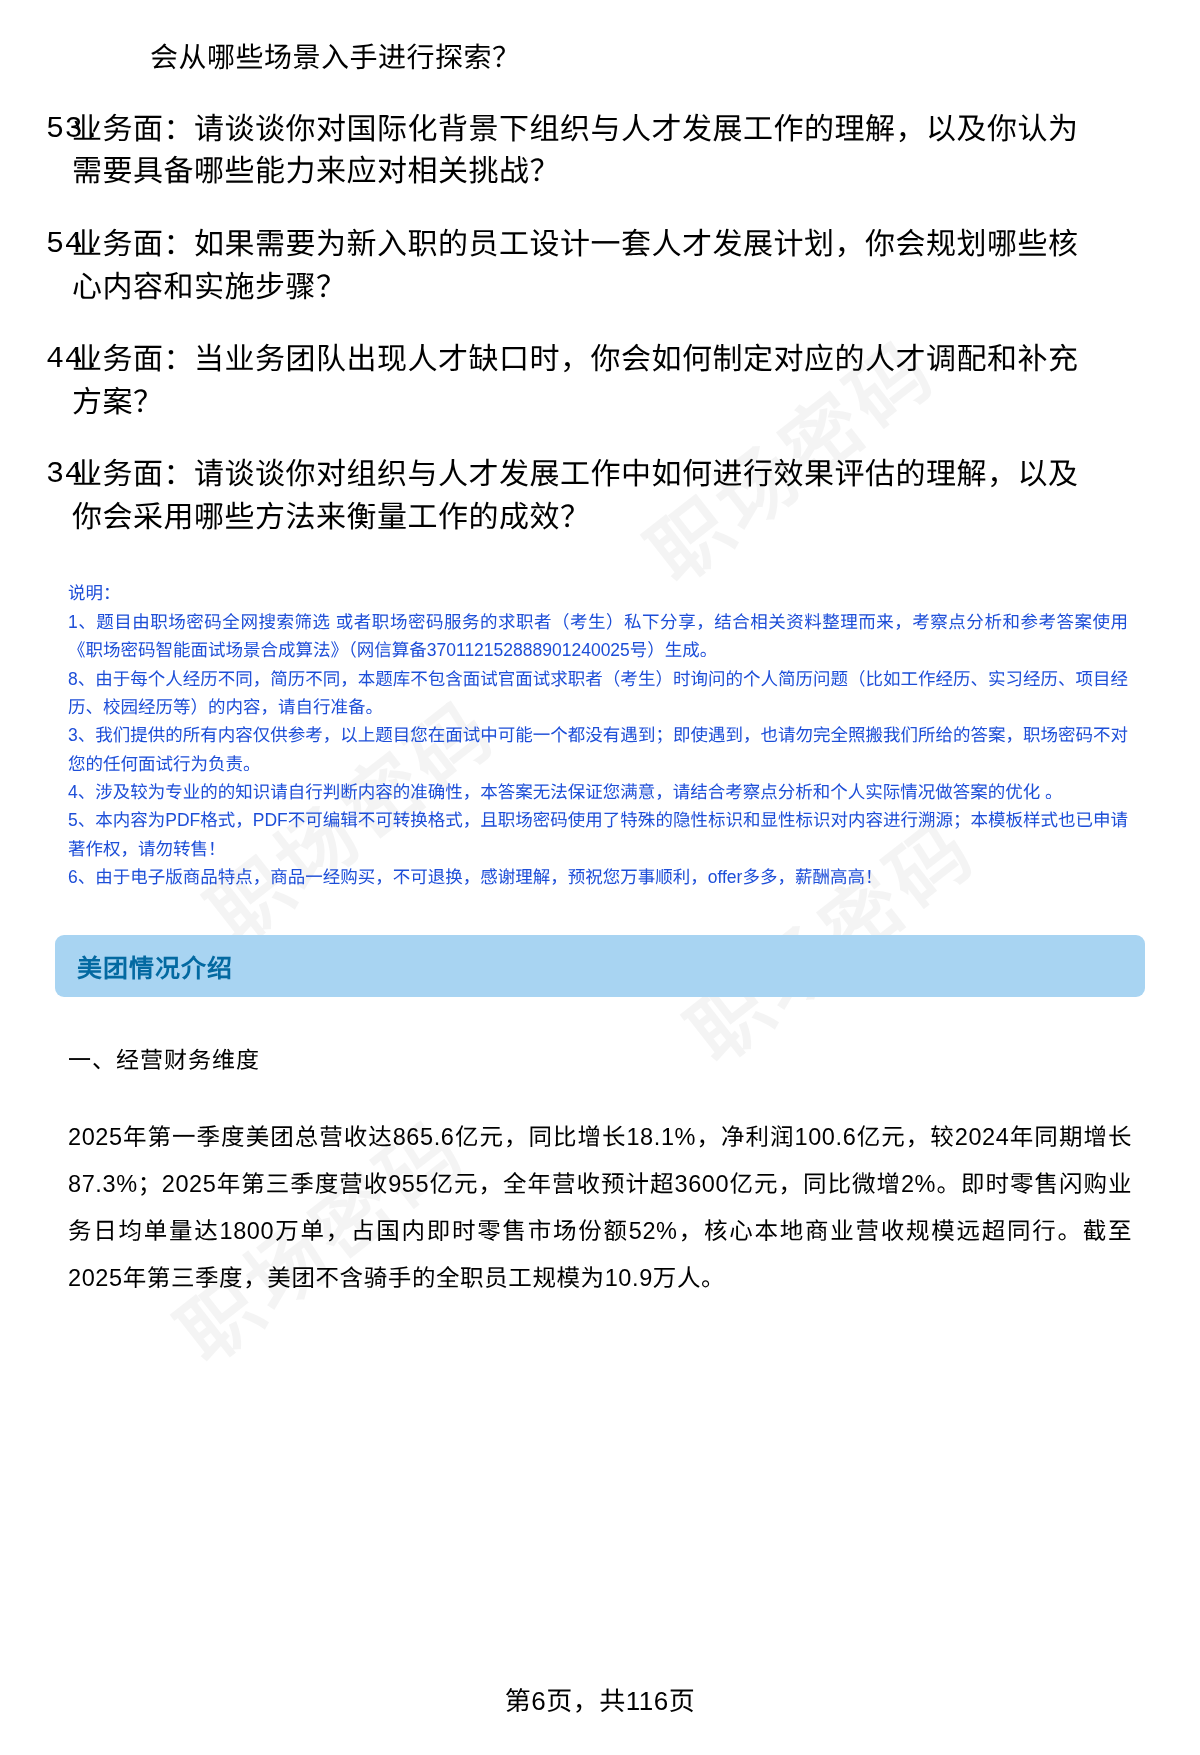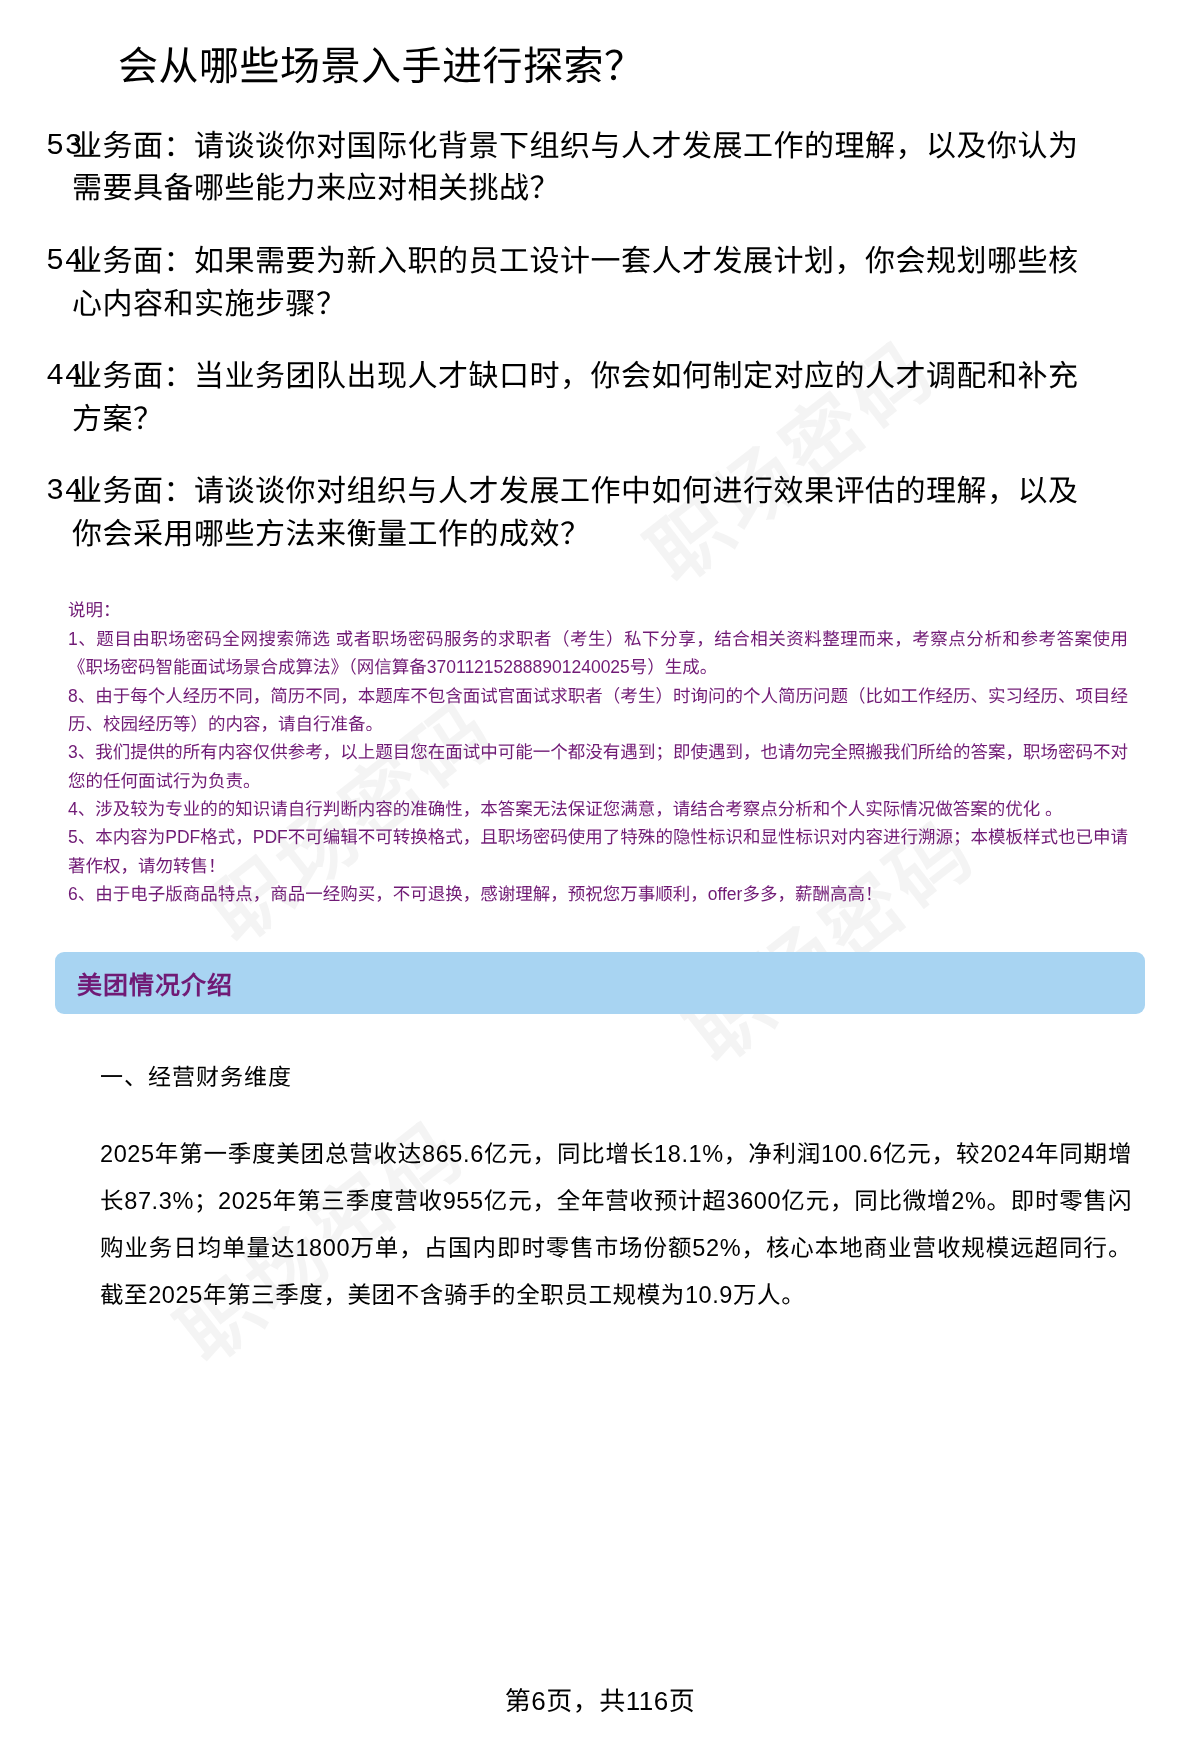--- a/index.html
+++ b/index.html
@@ -44,24 +44,25 @@
     position: relative;
     z-index: 1;
     width: 1200px;
     height: 1755px;
     box-sizing: border-box;
     padding: 0;
   }
 
   
   .q-continuation {
-    font-size: 40px;
+    font-size: 28px;
     line-height: 1.42;
     padding: 38px 68px 0 118px;
     letter-spacing: 0.5px;
+    margin-left: 32px;
   }
 
   .q-list {
     margin: 0;
     padding: 0;
     list-style: none;
   }
   .q-item {
     display: flex;
     align-items: flex-start;
@@ -83,21 +84,21 @@
     flex: 1 1 auto;
     text-indent: 0;
   }
 
   
   .notes {
     margin-top: 40px;
     padding: 0 72px 0 68px;
     font-size: 17.5px;
     line-height: 1.62;
-    color: #701a75;
+    color: #1d4ed8;
   }
   .notes-title {
     margin-bottom: 1px;
   }
   .note-line {
     text-align: justify;
     text-justify: inter-ideograph;
   }
 
   
@@ -107,27 +108,27 @@
     border-radius: 9px;
     height: 62px;
     display: flex;
     align-items: center;
     padding: 0 22px;
     box-sizing: border-box;
   }
   .banner-text {
     font-size: 25px;
     font-weight: 700;
-    color: #701a75;
+    color: #0369a1;
     letter-spacing: 1px;
   }
 
   
   .section-wrap {
-    padding: 0 68px 0 100px;
+    padding: 0 68px 0 68px;
   }
   .section-heading {
     margin-top: 46px;
     font-size: 23px;
     line-height: 1.5;
     letter-spacing: 1px;
   }
   .section-para {
     margin-top: 36px;
     font-size: 23.5px;

